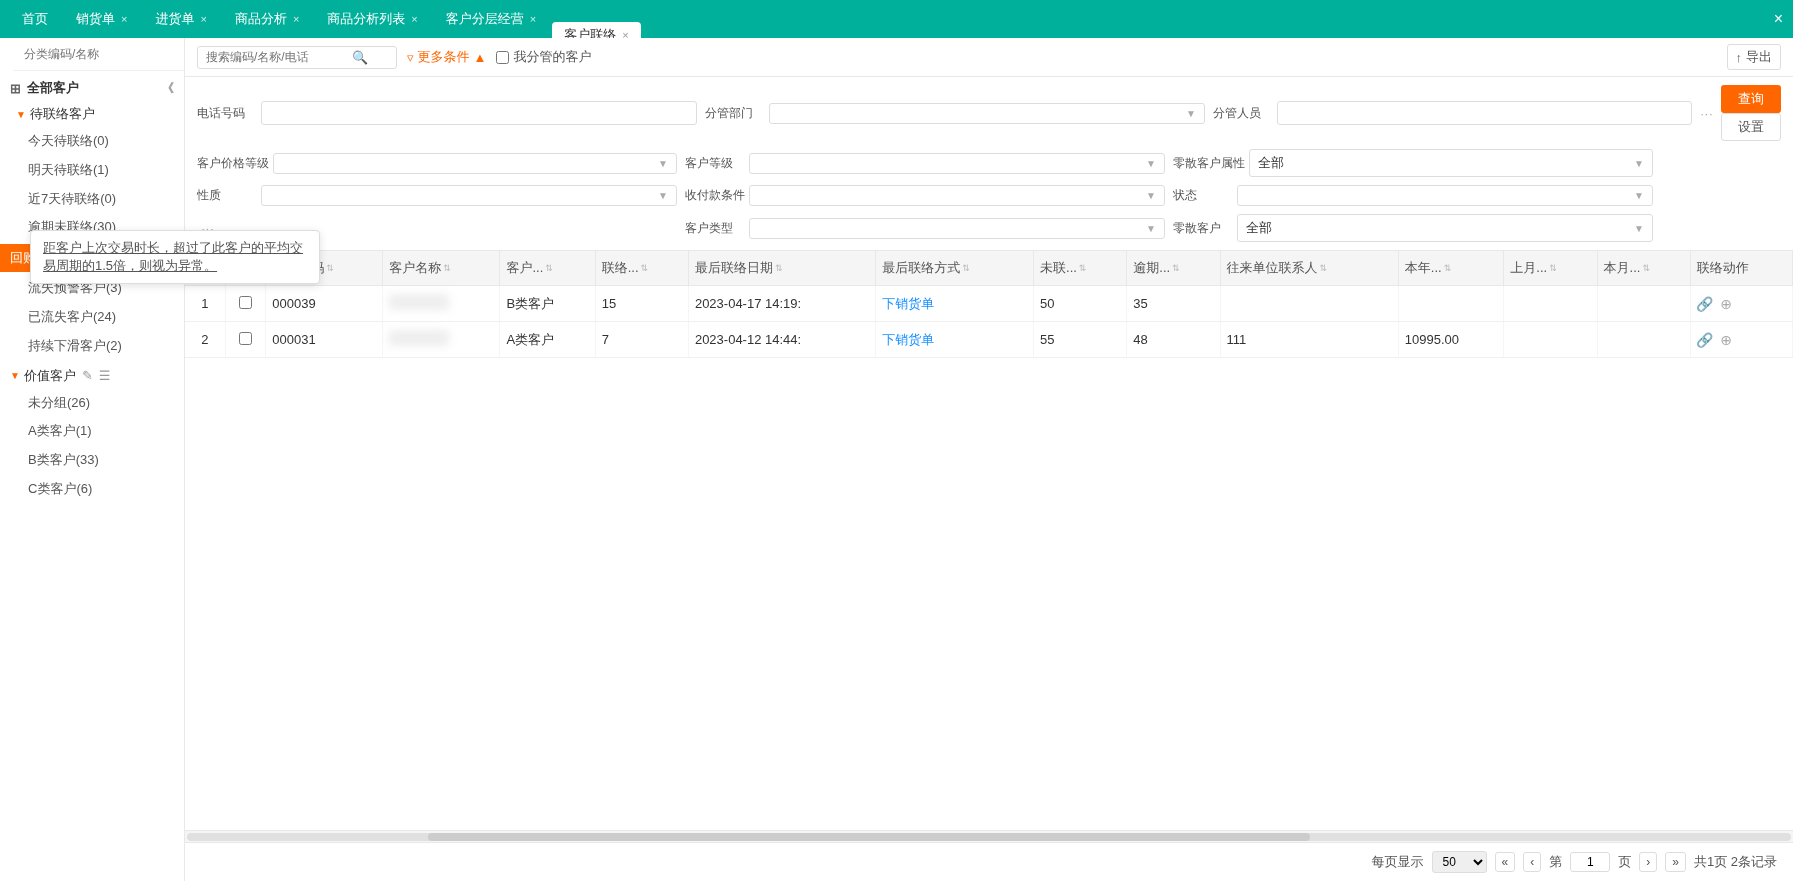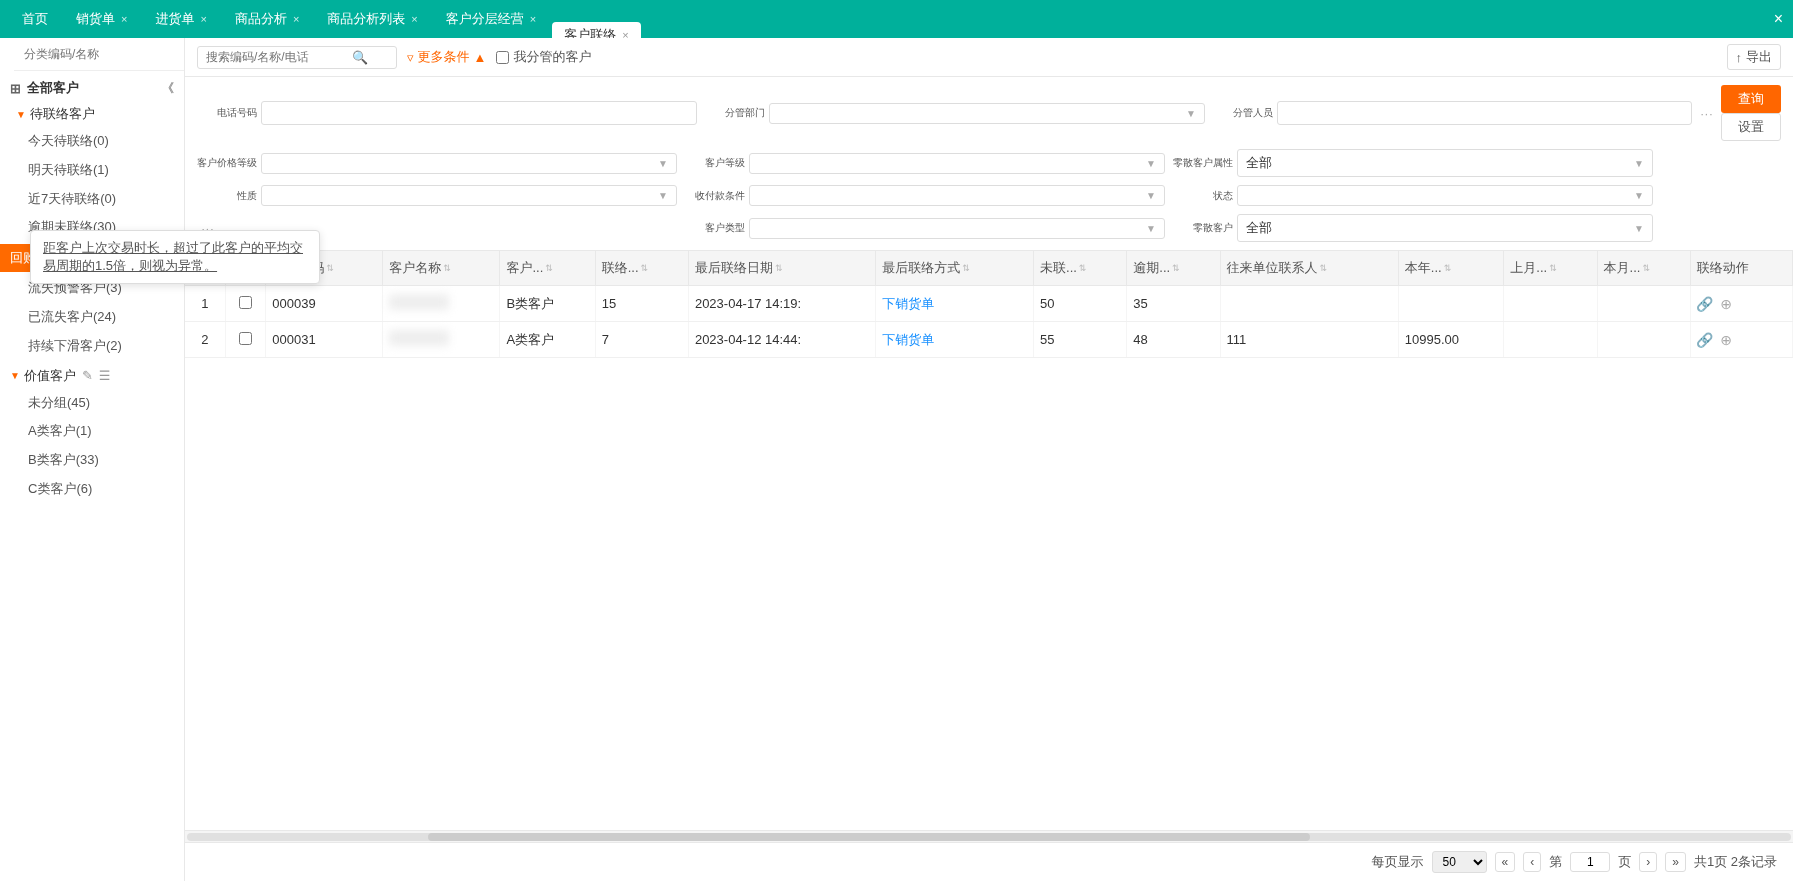--- a/index.html
+++ b/index.html
@@ -157,21 +157,21 @@
       padding: 8px 12px;
     }
     .filter-row {
       display: flex; align-items: center; gap: 8px; margin-bottom: 8px;
     }
     .filter-row:last-child { margin-bottom: 0; }
     .filter-cell {
       display: flex; align-items: center; gap: 4px;
       flex: 1;
     }
-    .filter-cell label { color: #555; font-size: 10px; white-space: nowrap; min-width: 60px; text-align: right; }
+    .filter-cell label { color: #555; font-size: 12px; white-space: nowrap; min-width: 60px; text-align: left; }
     .filter-select {
       flex: 1; border: 1px solid #ddd; border-radius: 3px;
       padding: 4px 8px; font-size: 12px; color: #333;
       display: flex; align-items: center; justify-content: space-between;
       cursor: pointer; background: #fff; min-width: 120px;
     }
     .filter-select .arrow { color: #aaa; font-size: 10px; }
     .filter-input {
       flex: 1; border: 1px solid #ddd; border-radius: 3px;
       padding: 4px 8px; font-size: 12px; color: #333;
@@ -352,21 +352,21 @@
       <span>持续下滑客户(2)</span>
     </div>
 
     <div class="sidebar-value-section">
       <span class="arrow">▼</span>
       <span>价值客户</span>
       <span class="sidebar-edit-icon">✎</span>
       <span class="sidebar-edit-icon">☰</span>
     </div>
     <div class="sidebar-sub-item">
-      <span>未分组(45)</span>
+      <span>未分组(26)</span>
     </div>
     <div class="sidebar-sub-item">
       <span>A类客户(1)</span>
     </div>
     <div class="sidebar-sub-item">
       <span>B类客户(33)</span>
     </div>
     <div class="sidebar-sub-item">
       <span>C类客户(6)</span>
     </div>

